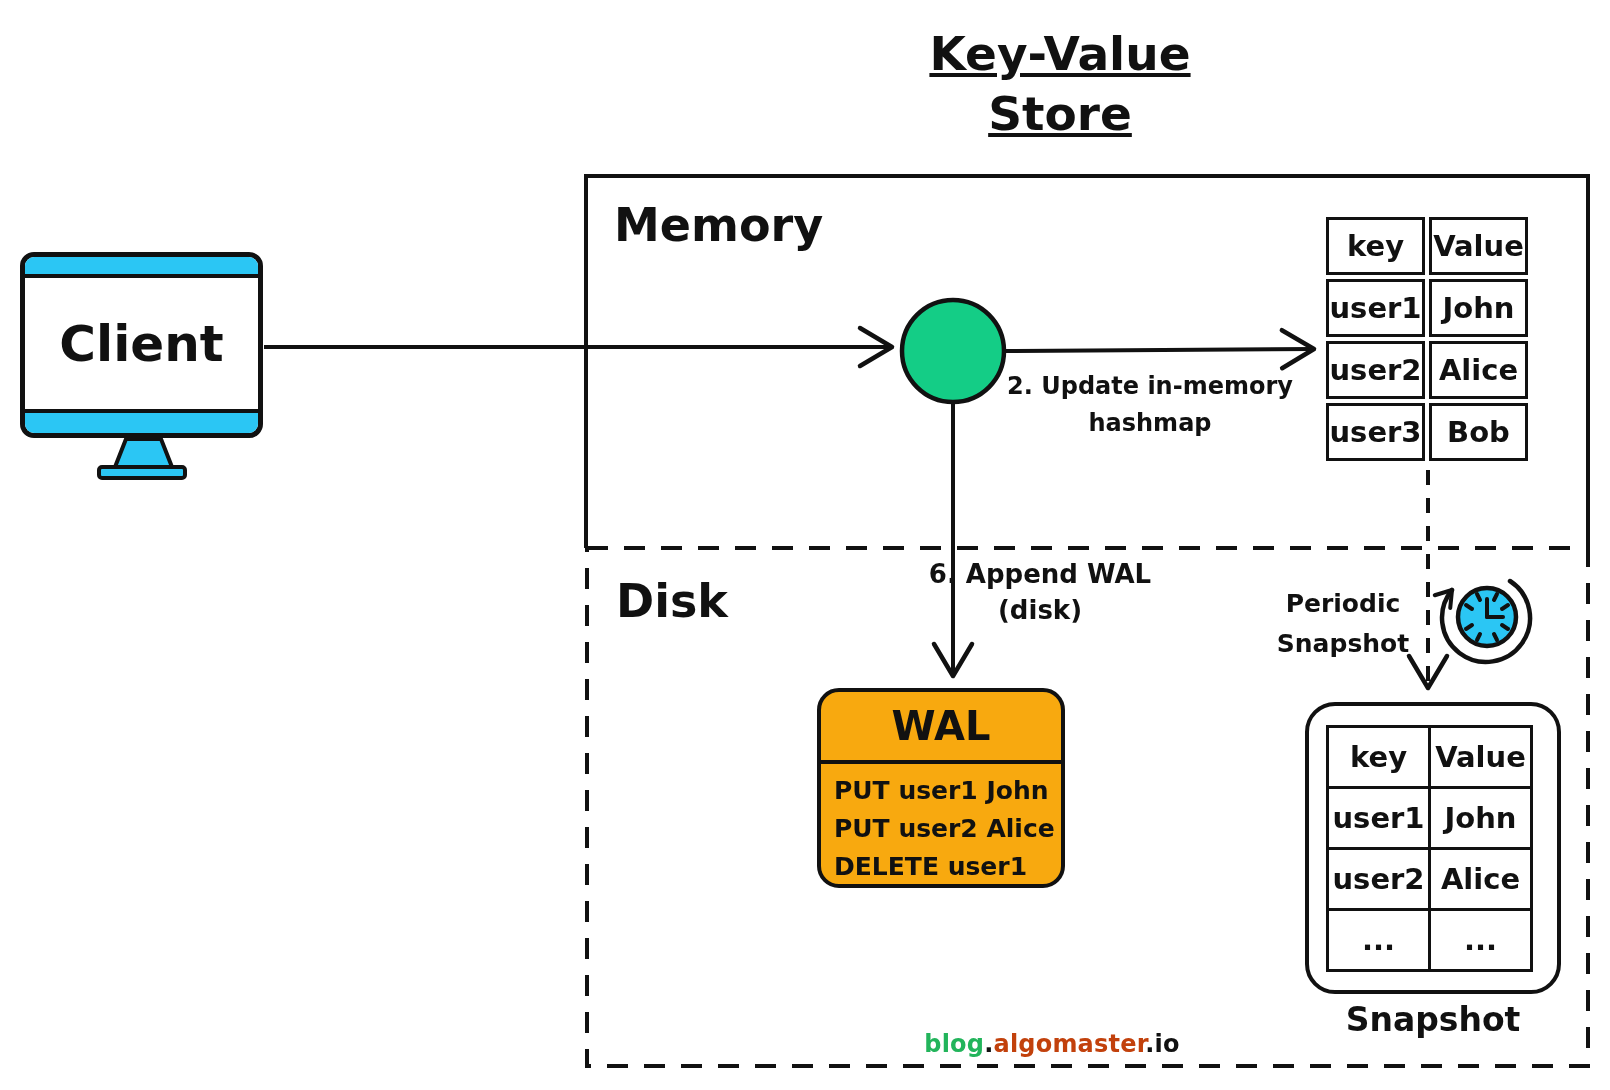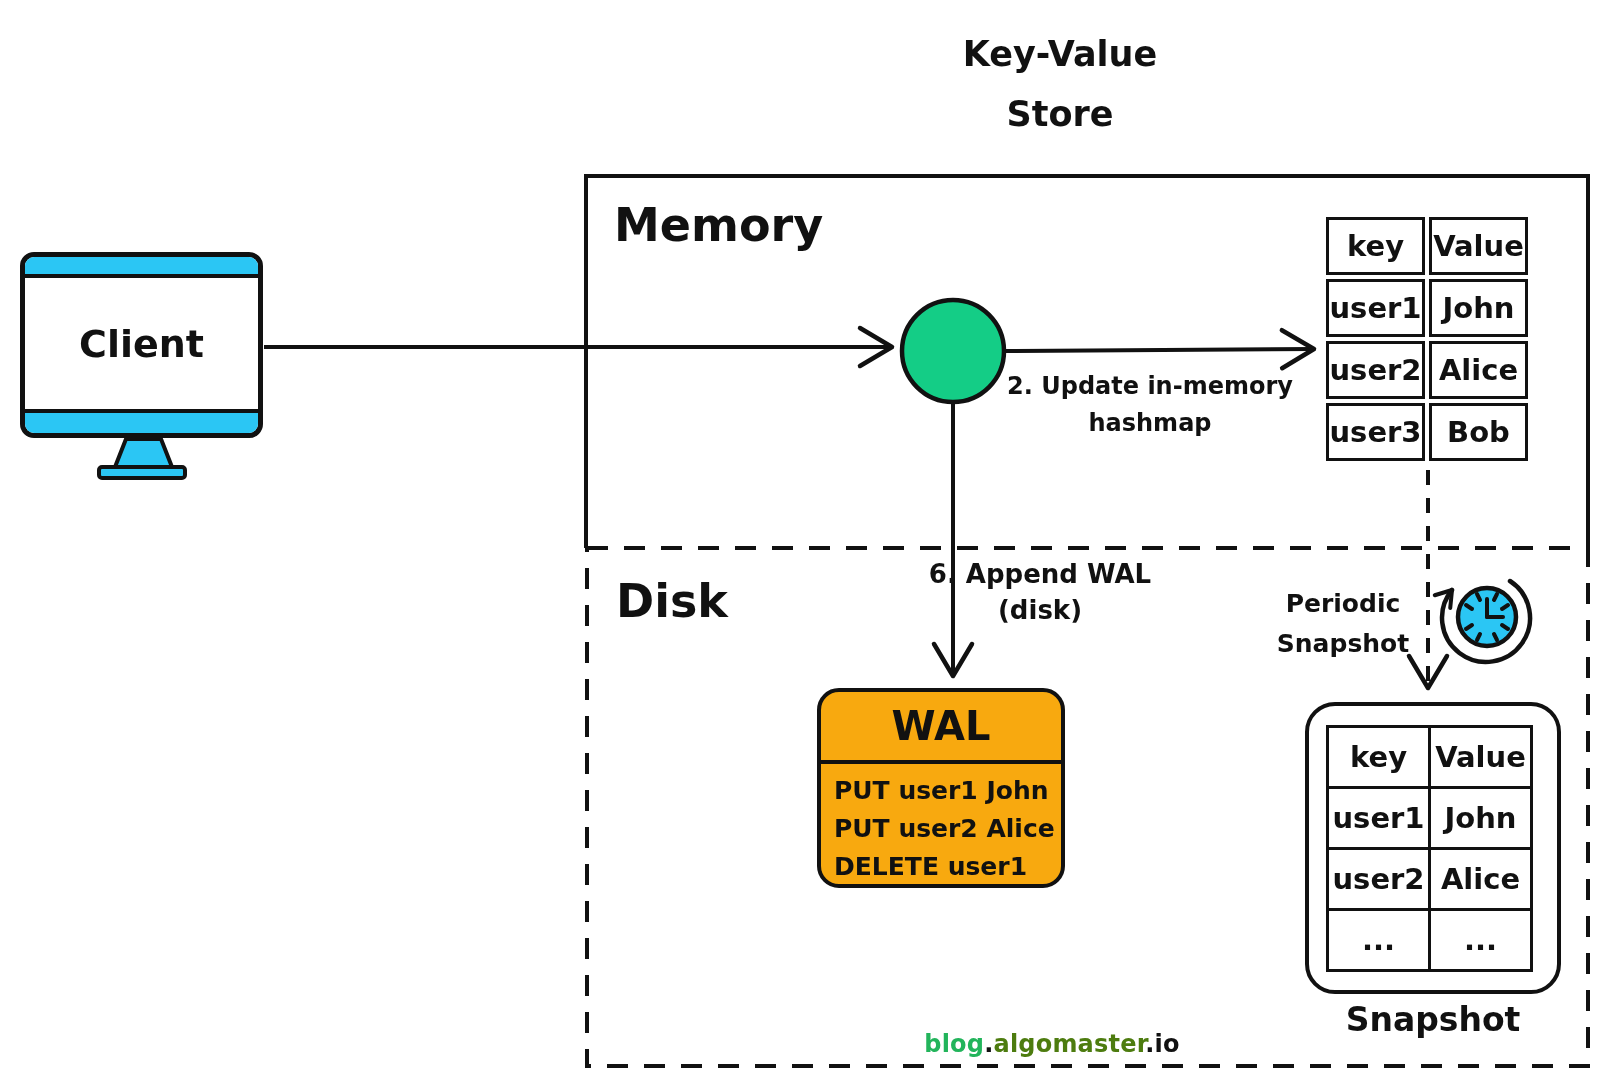--- a/index.html
+++ b/index.html
@@ -5,29 +5,29 @@
   html,body{margin:0;padding:0;background:#fff;}
   #canvas{
     position:relative;width:1610px;height:1090px;background:#ffffff;overflow:hidden;
     font-family:"DejaVu Sans","Liberation Sans",sans-serif;color:#111;
   }
   .abs{position:absolute;}
   #wires{position:absolute;left:0;top:0;width:1610px;height:1090px;z-index:1;}
   .txt{position:absolute;z-index:3;font-weight:bold;color:#111;}
 
   
-  .title{left:905px;top:24px;width:310px;text-align:center;font-size:35px;line-height:60px;}
+  .title{left:905px;top:24px;width:310px;text-align:center;font-size:47px;line-height:60px;text-decoration:underline;}
 
   
   .monitor{left:20px;top:252px;width:243px;height:186px;border:5px solid #111;border-radius:14px;
            background:#fff;z-index:2;box-sizing:border-box;overflow:hidden;}
   .monitor .bar-top{position:absolute;left:0;top:0;width:100%;height:17px;background:#2bc6f4;border-bottom:4px solid #111;}
   .monitor .bar-bottom{position:absolute;left:0;bottom:0;width:100%;height:20px;background:#2bc6f4;border-top:4px solid #111;}
   .monitor .screen-label{position:absolute;left:0;top:21px;bottom:24px;width:100%;
-           display:flex;align-items:center;justify-content:center;font-size:38px;font-weight:bold;}
+           display:flex;align-items:center;justify-content:center;font-size:50px;font-weight:bold;}
 
   
   .memory-label{left:614px;top:198px;font-size:46px;}
   .disk-label{left:616px;top:574px;font-size:46px;}
 
   
   .lbl-append{left:928px;top:556px;width:224px;text-align:center;font-size:26px;line-height:36px;}
   .lbl-update{left:1000px;top:368px;width:300px;text-align:center;font-size:24px;line-height:37px;}
   .lbl-periodic{left:1268px;top:584px;width:150px;text-align:center;font-size:25px;line-height:40px;}
 
@@ -50,21 +50,21 @@
   .snapbox{left:1305px;top:702px;width:256px;height:292px;border:4.5px solid #111;border-radius:30px;
        background:#fff;z-index:2;box-sizing:border-box;}
   table.kv2{position:absolute;left:17px;top:19px;border-collapse:collapse;}
   table.kv2 th,table.kv2 td{box-sizing:border-box;border:3px solid #111;width:102px;height:61px;
       text-align:center;vertical-align:middle;font-size:29px;font-weight:bold;background:#fff;padding:0;}
   .snap-label{left:1300px;top:1000px;width:266px;text-align:center;font-size:33px;}
 
   
   .footer{left:902px;top:1030px;width:300px;text-align:center;font-size:24px;letter-spacing:0.2px;}
   .f-green{color:#22b45b;margin-top:20px;}
-  .f-cyan{color:#4d7c0f;}
+  .f-cyan{color:#c2410c;}
   .f-black{color:#111;}
 </style>
 </head>
 <body>
 
 <div id="canvas">
 
   <svg id="wires" viewBox="0 0 1610 1090">
     <defs>
       <marker id="arw" viewBox="-44 -26 52 52" refX="0" refY="0" markerWidth="52" markerHeight="52" markerUnits="userSpaceOnUse" orient="auto">

